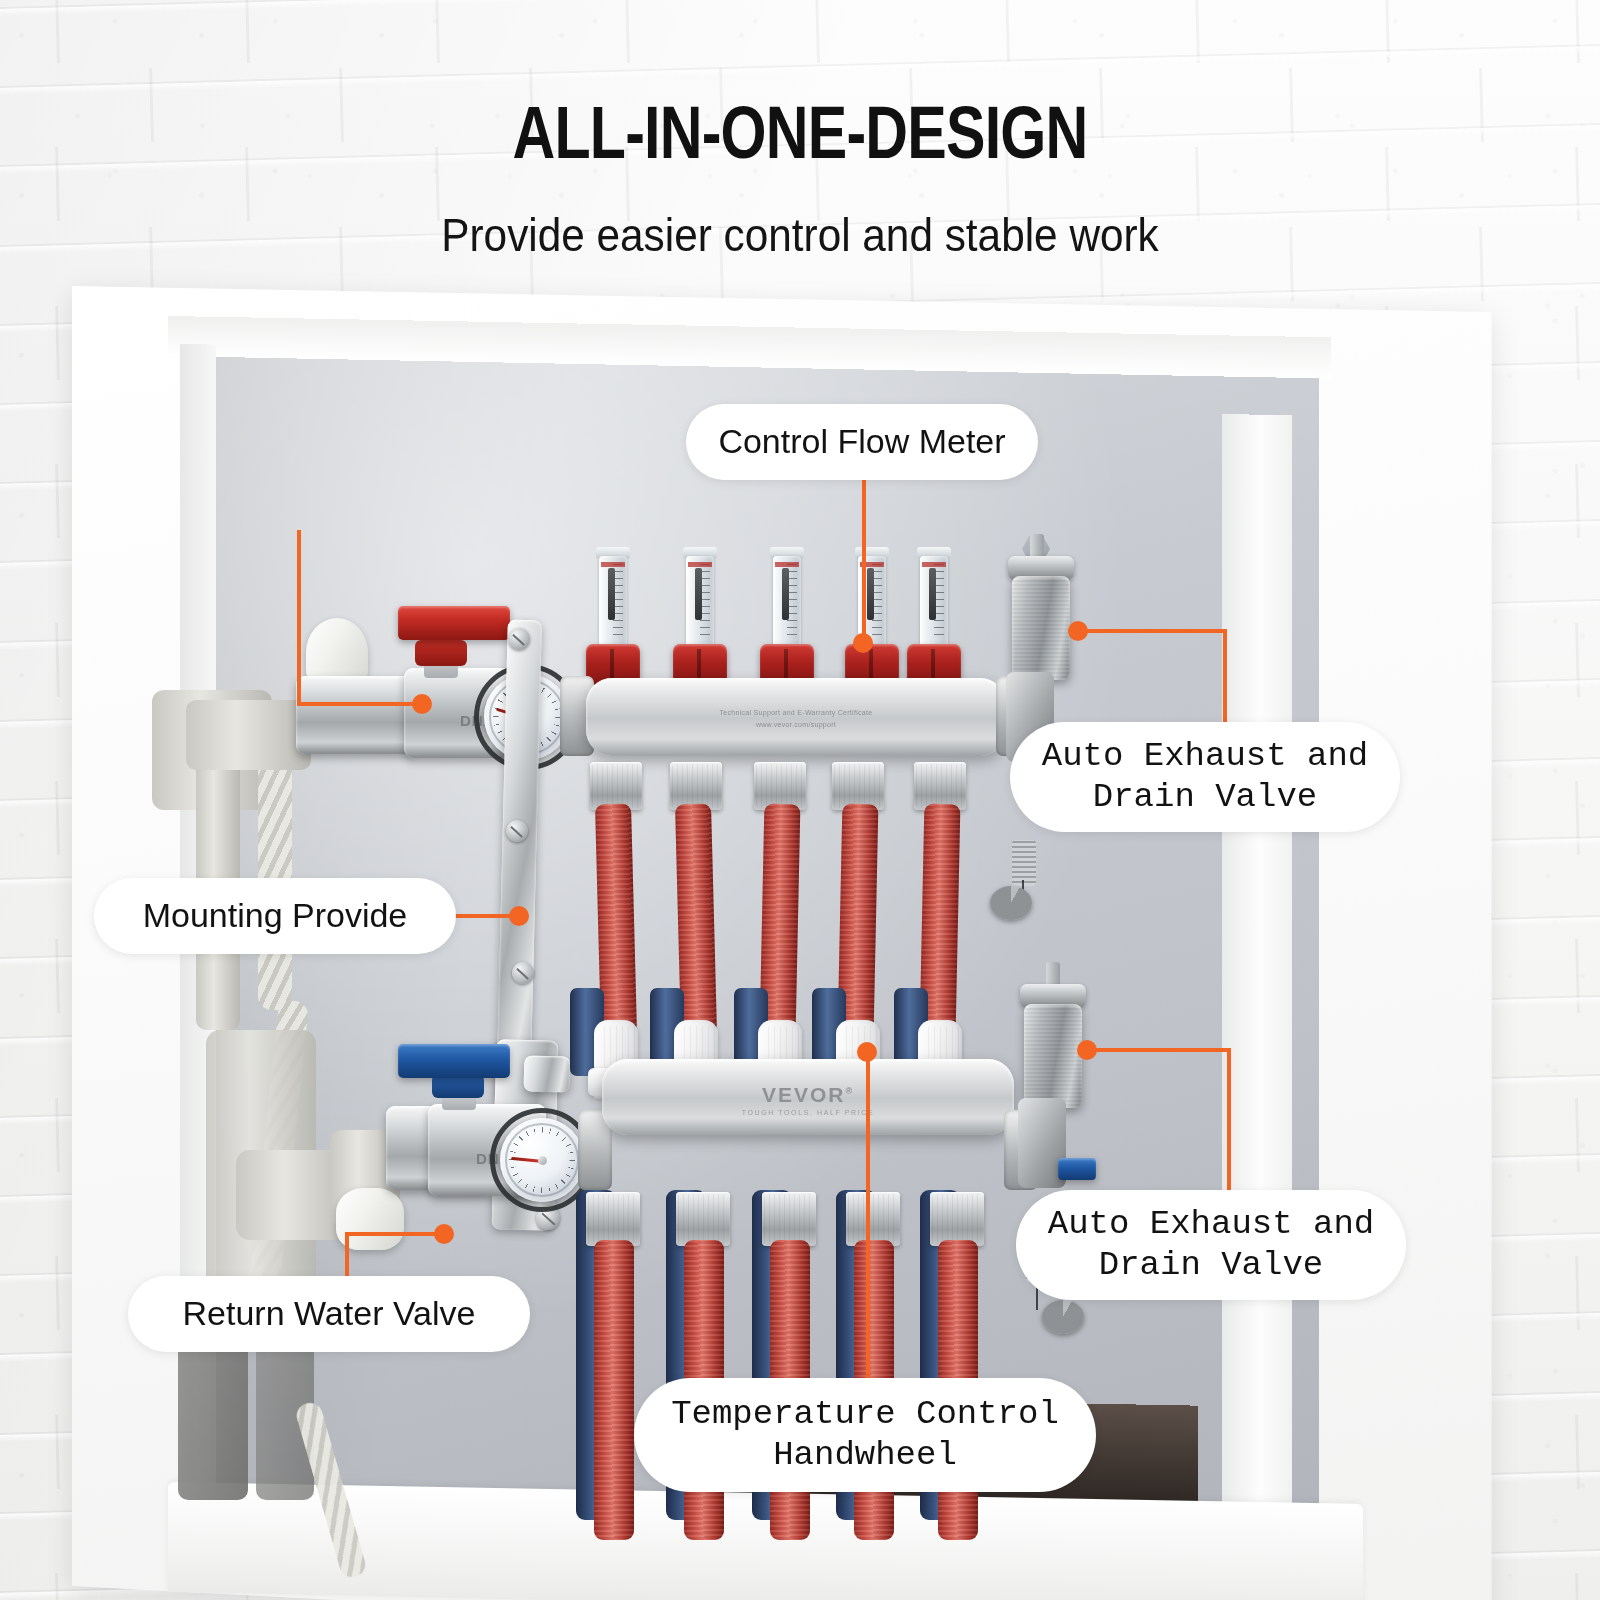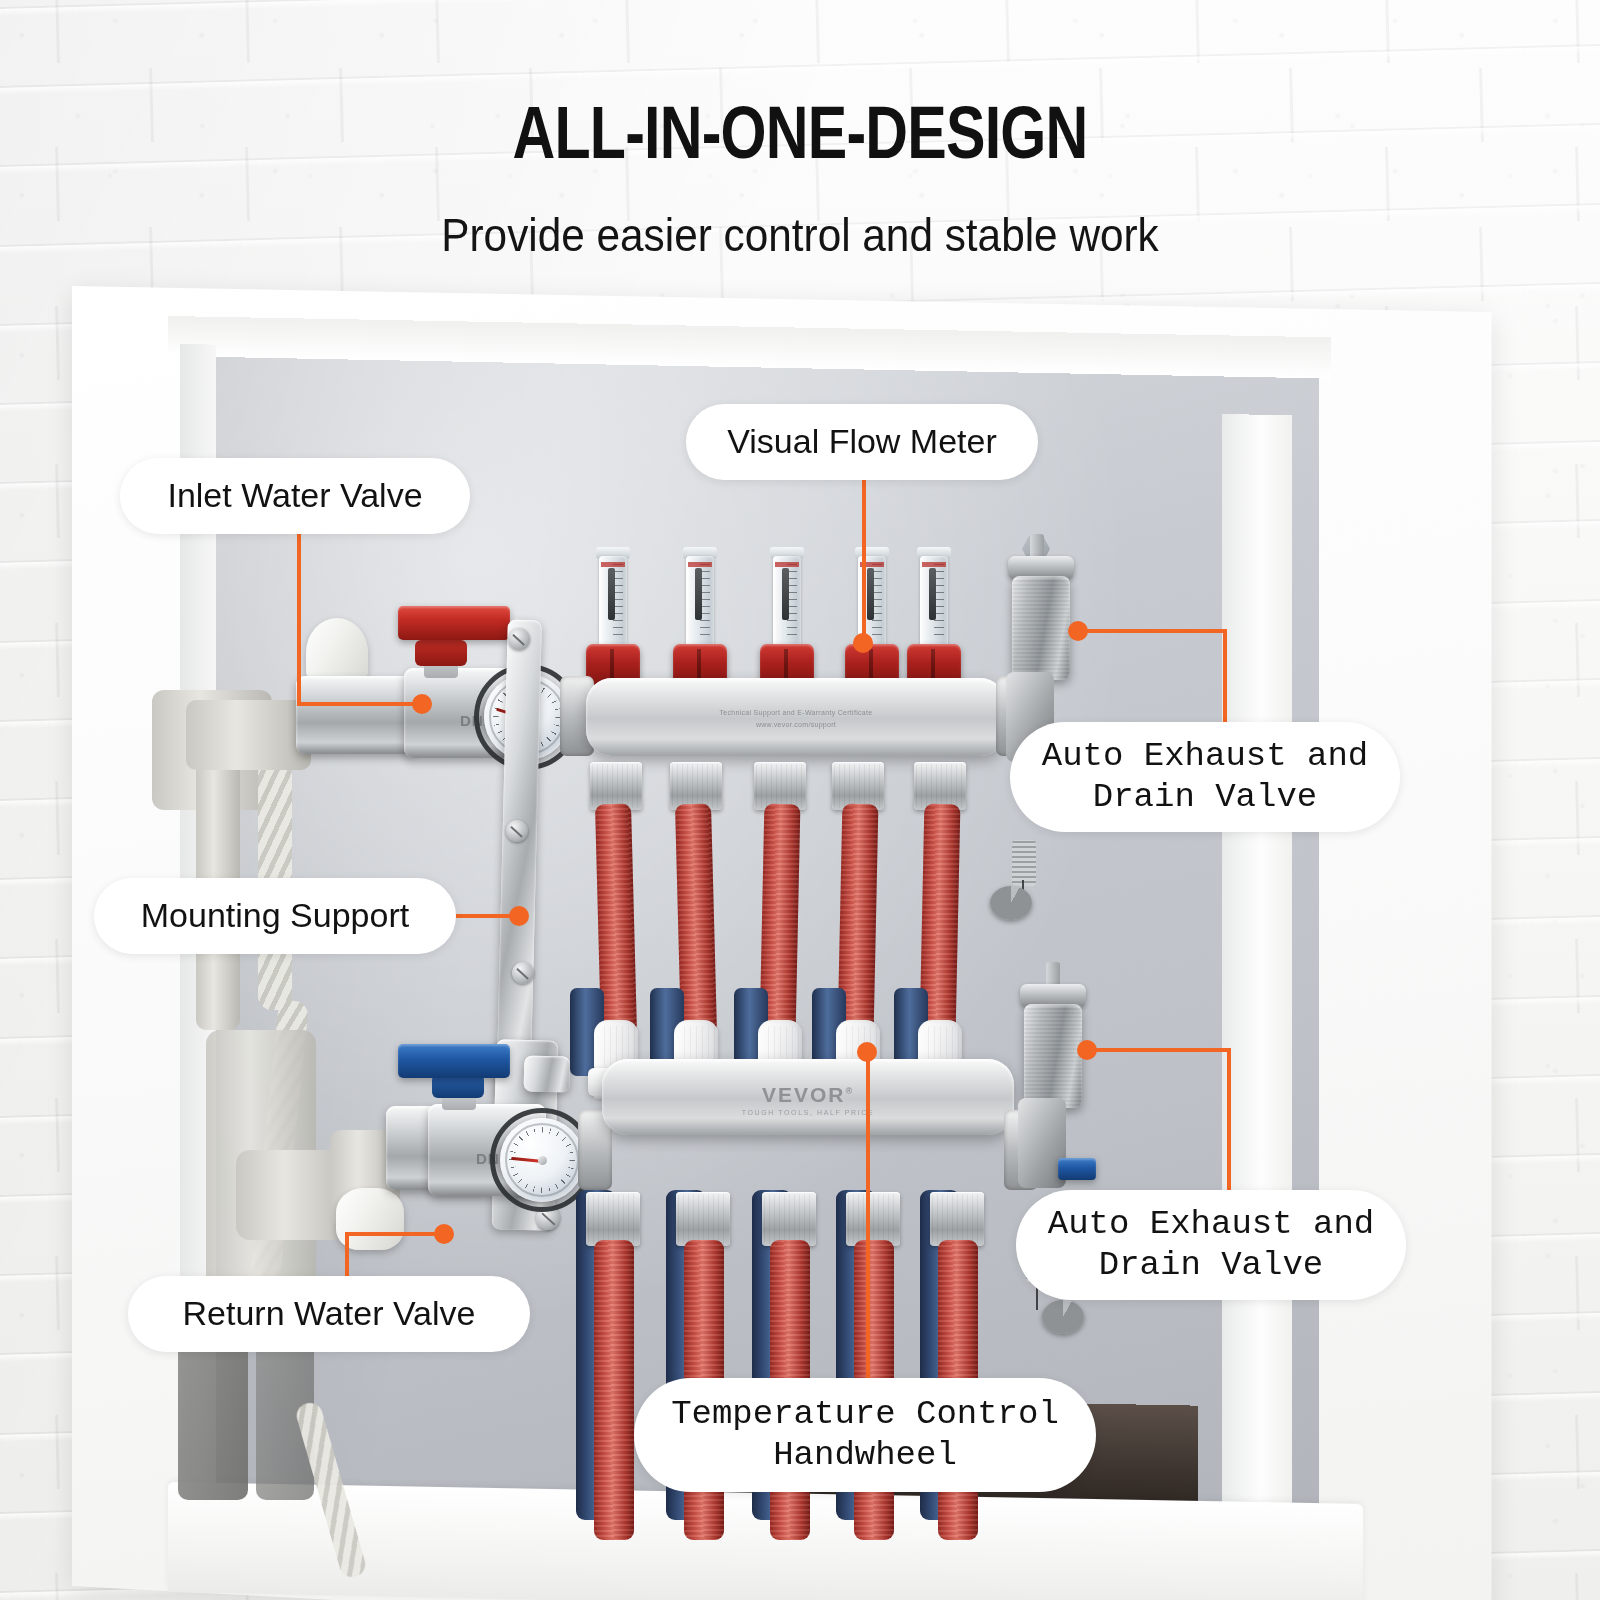--- a/index.html
+++ b/index.html
@@ -851,35 +851,32 @@
   <div class="lead lead-h" style="left:1091px;top:1048px;width:140px;"></div>
   <div class="lead lead-v" style="left:1227px;top:1048px;height:165px;"></div>
 
   <div class="lead lead-v" style="left:345px;top:1232px;height:98px;"></div>
   <div class="lead lead-h" style="left:345px;top:1232px;width:97px;"></div>
   <div class="dot" style="left:434px;top:1224px;"></div>
 
   <div class="lead lead-v" style="left:866px;top:1050px;height:342px;"></div>
   <div class="dot" style="left:857px;top:1042px;"></div>
 
-  <div class="pill" style="left:120px;top:458px;width:350px;height:76px;">
-    <span>Inlet Water Valve</span>
-  </div>
 
   <div class="pill" style="left:686px;top:404px;width:352px;height:76px;">
-    <span>Visual Flow Meter</span>
+    <span>Control Flow Meter</span>
   </div>
 
   <div class="pill two-line" style="left:1010px;top:722px;width:390px;height:110px;flex-direction:column;">
     <span>Auto Exhaust and</span>
     <span>Drain Valve</span>
   </div>
 
   <div class="pill" style="left:94px;top:878px;width:362px;height:76px;">
-    <span>Mounting Support</span>
+    <span>Mounting Provide</span>
   </div>
 
   <div class="pill two-line" style="left:1016px;top:1190px;width:390px;height:110px;flex-direction:column;">
     <span>Auto Exhaust and</span>
     <span>Drain Valve</span>
   </div>
 
   <div class="pill two-line" style="left:634px;top:1378px;width:462px;height:114px;flex-direction:column;">
     <span>Temperature Control</span>
     <span>Handwheel</span>

